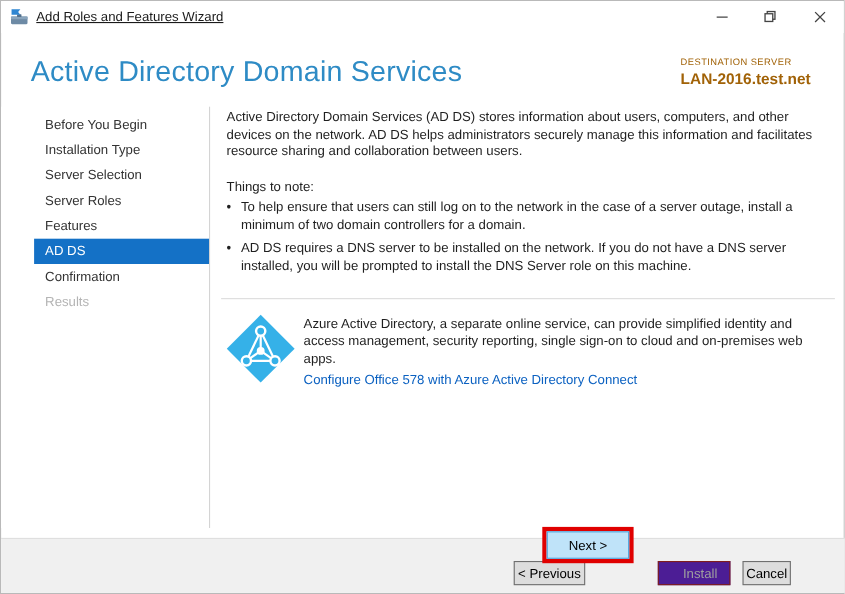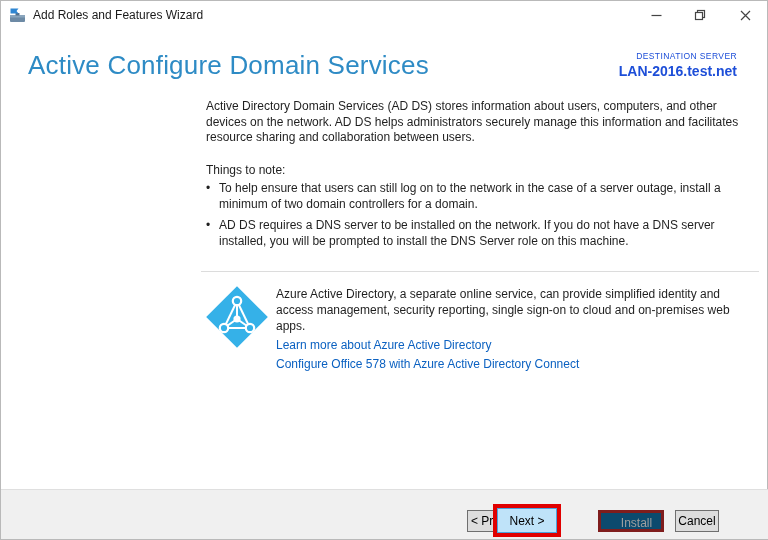--- a/index.html
+++ b/index.html
@@ -3,29 +3,29 @@
 <meta charset="utf-8">
 <style>
   * { margin:0; padding:0; box-sizing:border-box; }
   html,body { width:768px; height:540px; }
   body { font-family:"Liberation Sans", sans-serif; background:#fff; position:relative; overflow:hidden; }
   .window { position:absolute; inset:0; border:1px solid #b9b9b9; background:#fff; }
 
   
   .titlebar { position:absolute; top:0; left:0; right:0; height:29px; background:#fff; }
   .app-icon { position:absolute; left:8px; top:6px; width:17px; height:17px; }
-  .titlebar-title { position:absolute; left:32px; top:7px; font-size:12px; color:#1a1a1a; }
+  .titlebar-title { position:absolute; left:32px; top:7px; font-size:12px; color:#1a1a1a;text-decoration:underline; }
   .win-ctrl { position:absolute; top:4px; width:22px; height:20px; display:flex; align-items:center; justify-content:center; }
   .ctrl-min   { left:644px; }
   .ctrl-rest  { left:688px; }
   .ctrl-close { left:733px; }
 
   
   .page-title { position:absolute; left:27px; top:49px; font-size:26px; font-weight:400; color:#2e8bc5; letter-spacing:0.2px; }
-  .dest-block { position:absolute; right:30px; top:50px; text-align:right; color:#1d4ed8; }
+  .dest-block { position:absolute; right:30px; top:50px; color:#a16207; }
   .dest-label { font-size:8.5px; letter-spacing:0.4px; }
   .dest-server { font-size:14px; margin-top:2px;font-weight:bold; }
 
   
   .sidebar { position:absolute; left:0; top:96px; width:190px; height:383px; border-right:1px solid #d4d4d4; padding-top:5px; background:#fff; }
   .nav-item { height:23px; line-height:23px; margin-left:30px; padding-left:10px; font-size:12px; color:#333; cursor:default; }
   .nav-item.selected { background:#1471c6; color:#fff; }
   .nav-item.disabled { color:#b4b4b4; }
 
   
@@ -43,23 +43,23 @@
   .azure-icon { width:66px; height:66px; flex:0 0 66px; }
   .azure-body { margin-left:6px; margin-top:2px; }
   .azure-desc { font-size:12px; color:#1f1f1f; line-height:16px; width:482px; }
   .azure-link { font-size:12px; color:#0b61c1; margin-top:4px; line-height:15px; cursor:pointer; width:fit-content; }
 
   
   .footer { position:absolute; left:0; bottom:0; width:768px; height:50px; background:#f0f0f0; border-top:1px solid #dfdfdf; }
   .btn { position:absolute; top:509px; height:22px; font-size:12px; font-family:"Liberation Sans",sans-serif;
          background:#ddd; border:1px solid #6f6f6f; color:#000; text-align:center; line-height:20px; cursor:pointer; }
   .btn-previous { left:418px; width:65px;margin-left:48px; }
-  .annotation-box { position:absolute; left:492px; top:503px; width:68px; height:33px; border:4px solid #e00000; background:#4c1d95; }
+  .annotation-box { position:absolute; left:492px; top:478px; width:83px; height:33px; border:4px solid #e00000; background:#4c1d95; }
   .btn-next { position:static; width:100%; height:100%; background:#bfe3f9; border:1px solid #4ba2dd; line-height:22px; font-size:12px; text-align:center; cursor:pointer; }
-  .btn-install { left:597px; width:66px; background:#0c4a6e; border:3px solid #7f1d1d; color:#9f9f9f; cursor:default;padding-left:11px; }
+  .btn-install { left:597px; width:66px; background:#4c1d95; border:1px solid #7f1d1d; color:#9f9f9f; cursor:default;padding-left:11px; }
   .btn-cancel { left:674px; width:44px; }
 </style>
 </head>
 <body>
 
 <div class="window">
 
   <div class="titlebar">
     <svg class="app-icon" viewBox="0 0 17 17">
       <rect x="1" y="8" width="15" height="7" rx="1" fill="#6d8aa5"></rect>
@@ -80,26 +80,36 @@
         <rect x="1.5" y="3.5" width="7" height="7" stroke="#444" stroke-width="1.2" fill="#fff"></rect>
       </svg>
     </span>
     <span class="win-ctrl ctrl-close">
       <svg width="11" height="11" viewBox="0 0 11 11">
           <path d="M1 1 L10 10 M10 1 L1 10" stroke="#444" stroke-width="1.2"></path>
         </svg>
     </span>
   </div>
 
-  <div class="page-title">Active Configure Domain Services</div>
+  <div class="page-title">Active Directory Domain Services</div>
   <div class="dest-block">
     <div class="dest-label">DESTINATION SERVER</div>
     <div class="dest-server">LAN-2016.test.net</div>
   </div>
 
+  <div class="sidebar">
+    <div class="nav-item">Before You Begin</div>
+    <div class="nav-item">Installation Type</div>
+    <div class="nav-item">Server Selection</div>
+    <div class="nav-item">Server Roles</div>
+    <div class="nav-item">Features</div>
+    <div class="nav-item selected">AD DS</div>
+    <div class="nav-item">Confirmation</div>
+    <div class="nav-item disabled">Results</div>
+  </div>
 
   <div class="content-text intro">Active Directory Domain Services (AD DS) stores information about users, computers, and other devices on the network.  AD DS helps administrators securely manage this information and facilitates resource sharing and collaboration between users.</div>
   <div class="content-text things">Things to note:</div>
 
   <div class="bullet-row b1">
     <span class="bullet">•</span>
     <span>To help ensure that users can still log on to the network in the case of a server outage, install a minimum of two domain controllers for a domain.</span>
   </div>
   <div class="bullet-row b2">
     <span class="bullet">•</span>
@@ -119,21 +129,20 @@
         <line x1="33" y1="35" x2="20" y2="44"></line>
         <line x1="33" y1="35" x2="46" y2="44"></line>
       </g>
       <circle cx="33" cy="17" r="4.2" fill="#35b1e8" stroke="#fff" stroke-width="2.2"></circle>
       <circle cx="20" cy="44" r="4.2" fill="#35b1e8" stroke="#fff" stroke-width="2.2"></circle>
       <circle cx="46" cy="44" r="4.2" fill="#35b1e8" stroke="#fff" stroke-width="2.2"></circle>
       <circle cx="33" cy="35" r="3.6" fill="#fff"></circle>
     </svg>
     <div class="azure-body">
       <div class="azure-desc">Azure Active Directory, a separate online service, can provide simplified identity and access management, security reporting, single sign-on to cloud and on-premises web apps.</div>
-      <div class="azure-link">Learn more about Azure Active Directory</div>
       <div class="azure-link">Configure Office 578 with Azure Active Directory Connect</div>
     </div>
   </div>
 
   <div class="footer"></div>
   <button class="btn btn-previous">&lt; Previous</button>
   <div class="annotation-box">
     <button class="btn-next">Next &gt;</button>
   </div>
   <button class="btn btn-install" disabled="">Install</button>

